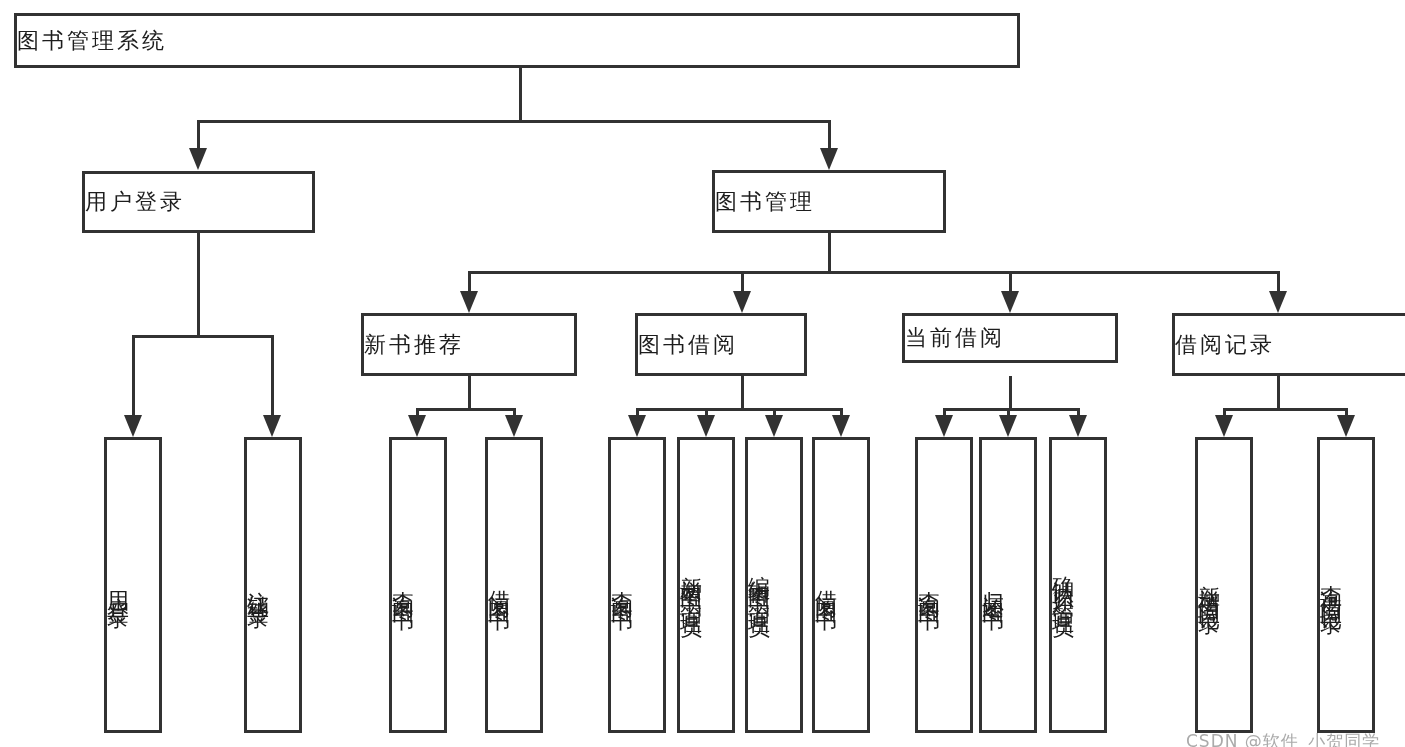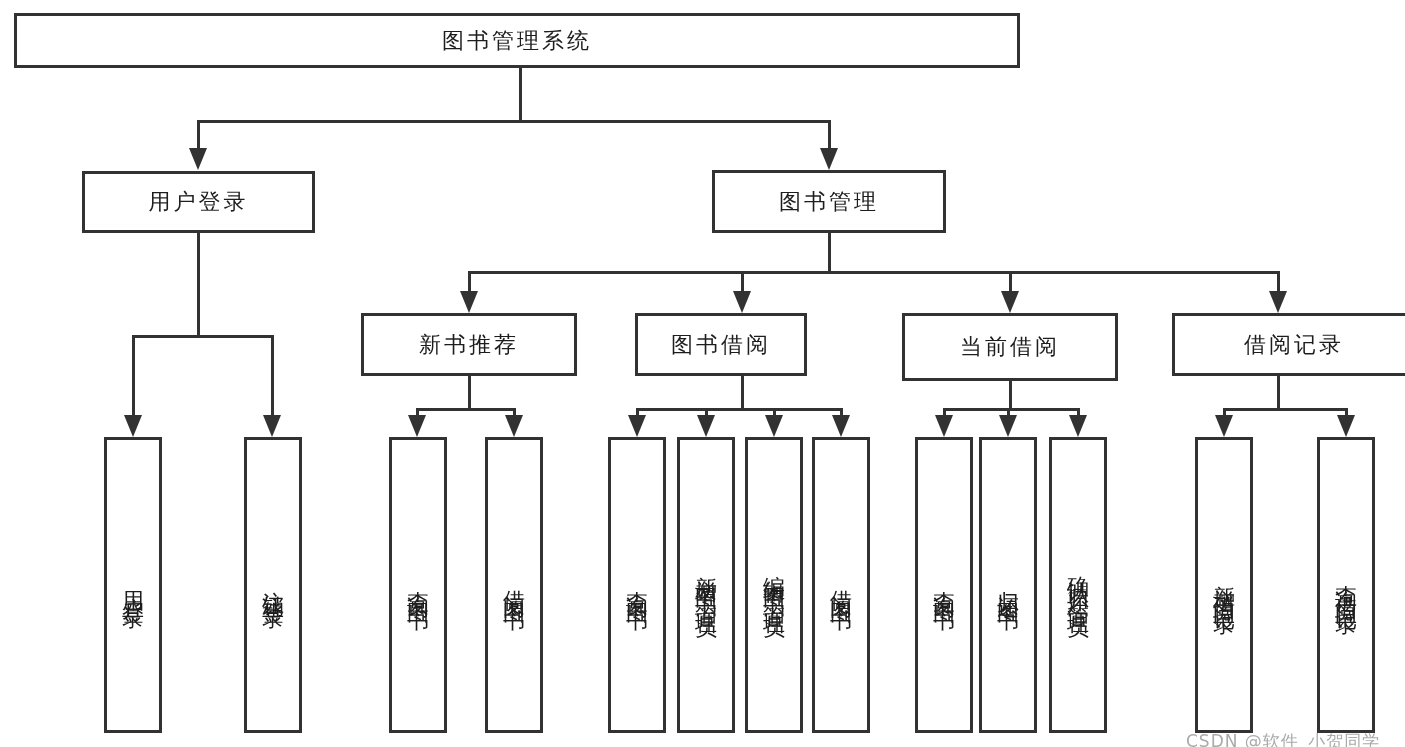--- a/index.html
+++ b/index.html
@@ -2,21 +2,21 @@
 <html><head>
 <meta charset="utf-8">
 <style>
   html,body{margin:0;padding:0;background:#ffffff;}
   #canvas{
     position:relative;width:1405px;height:747px;background:#ffffff;overflow:hidden;
     font-family:"DejaVu Sans","Liberation Sans",sans-serif;
   }
   .box{
     position:absolute;background:#ffffff;border:3px solid #323232;box-sizing:border-box;
-    display:flex;align-items:center;justify-content:center;z-index:2;
+    display:flex;align-items:center;justify-content:flex-start;z-index:2;
   }
   .hlabel{
     font-size:22px;letter-spacing:3px;color:#1d1d1d;white-space:nowrap;
   }
   .vlabel{
     writing-mode:vertical-rl;text-orientation:mixed;
     font-size:22px;letter-spacing:6px;color:#1d1d1d;line-height:1;
   }
   .lv{position:absolute;width:3px;background:#323232;z-index:1;}
   .lh{position:absolute;height:3px;background:#323232;z-index:1;}
@@ -104,21 +104,21 @@
   <div class="box" style="left:361px;top:313px;width:216px;height:63px">
     <span class="hlabel">新书推荐</span>
   </div>
 
   <div class="box" style="left:712px;top:170px;width:234px;height:63px">
     <span class="hlabel">图书管理</span>
   </div>
   <div class="box" style="left:635px;top:313px;width:172px;height:63px">
     <span class="hlabel">图书借阅</span>
   </div>
-  <div class="box" style="left:902px;top:313px;width:216px;height:68px">
+  <div class="box" style="left:902px;top:313px;width:216px;height:50px">
     <span class="hlabel">当前借阅</span>
   </div>
   <div class="box" style="left:1172px;top:313px;width:244px;height:63px">
     <span class="hlabel">借阅记录</span>
   </div>
 
   <div class="box" style="left:104px;top:437px;width:58px;height:296px">
     <span class="vlabel">用户登录</span>
   </div>
   <div class="box" style="left:244px;top:437px;width:58px;height:296px">

